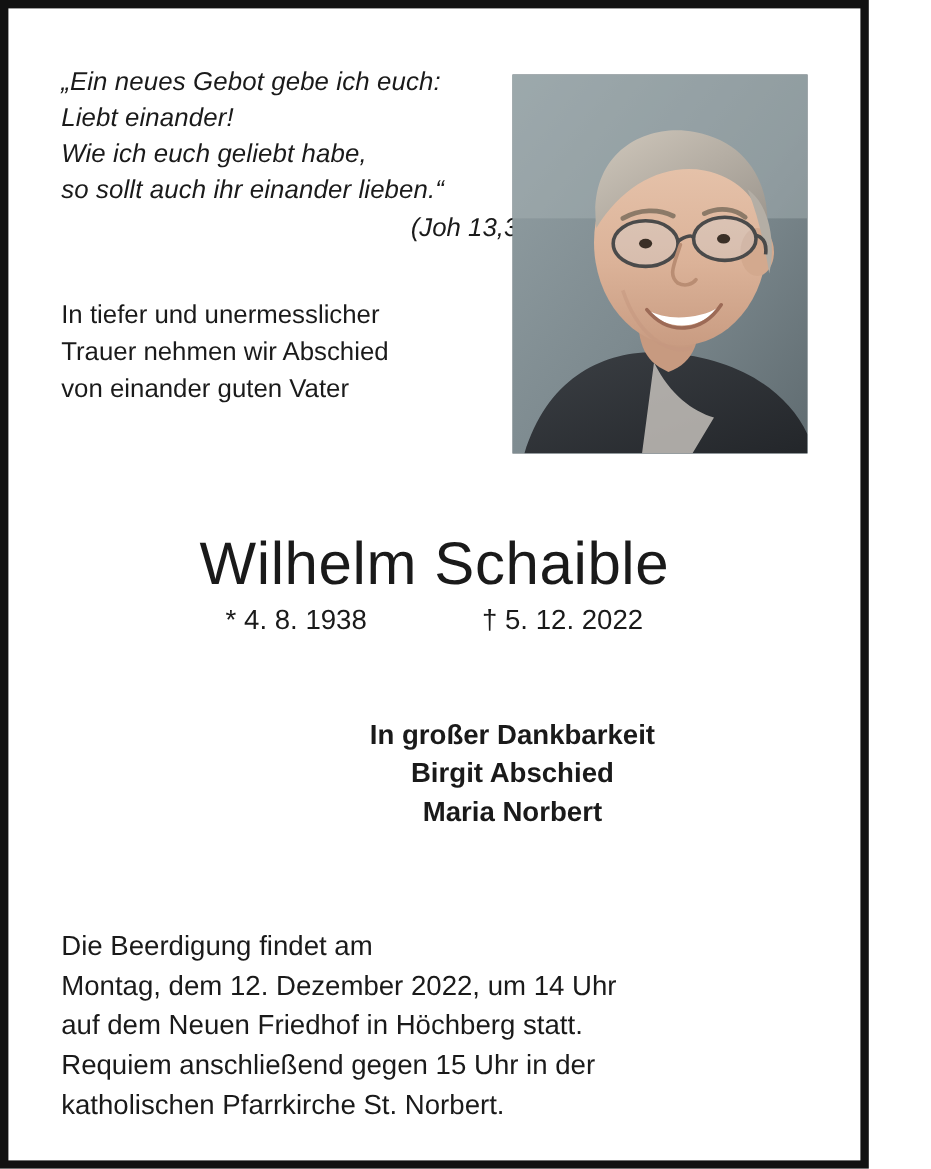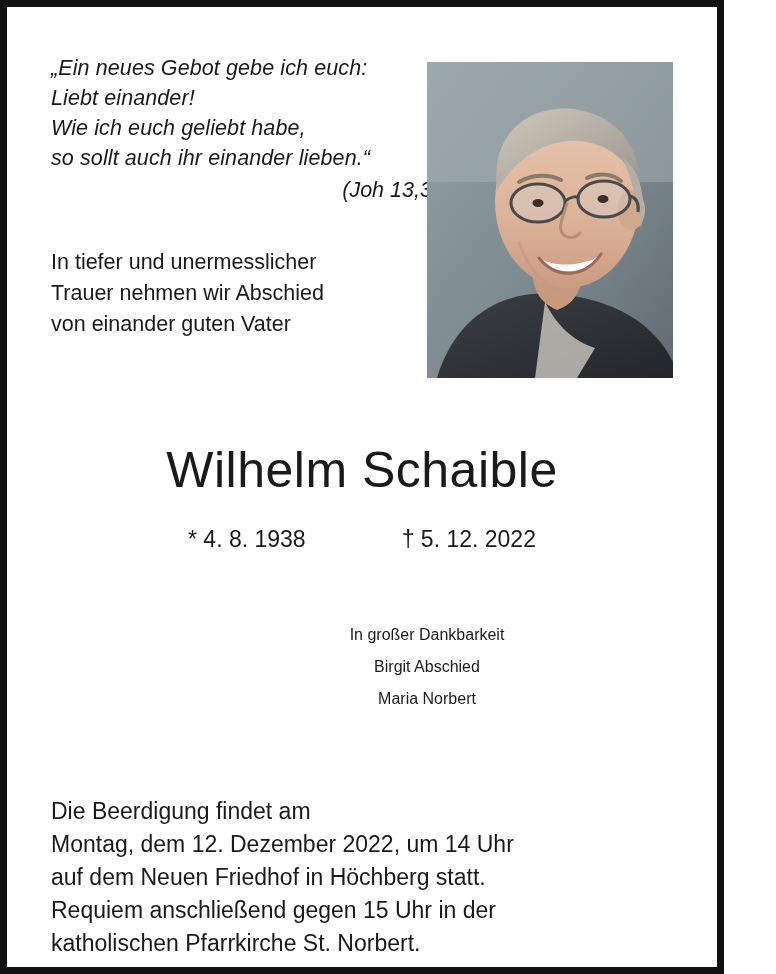--- a/index.html
+++ b/index.html
@@ -82,34 +82,35 @@
     font-weight: 400;
     letter-spacing: 0.5px;
     margin-top: 58px;
   }
   .dates {
     display: flex;
     justify-content: center;
     align-items: baseline;
     gap: 96px;
     font-size: 23px;
-    margin-top: 27px;
+    margin-top: 4px;
   }
   .dates span { white-space: pre; }
 
   
   .family {
     margin-top: 66px;
     text-align: center;
     padding-left: 130px;
   }
   .family-line {
-    font-size: 16px;
+    font-size: 23px;
     line-height: 32px;
     white-space: pre;
+    font-weight: bold;
   }
 
   
   .funeral {
     margin-top: 80px;
   }
   .funeral-line {
     font-size: 23px;
     line-height: 33px;
     white-space: pre;

